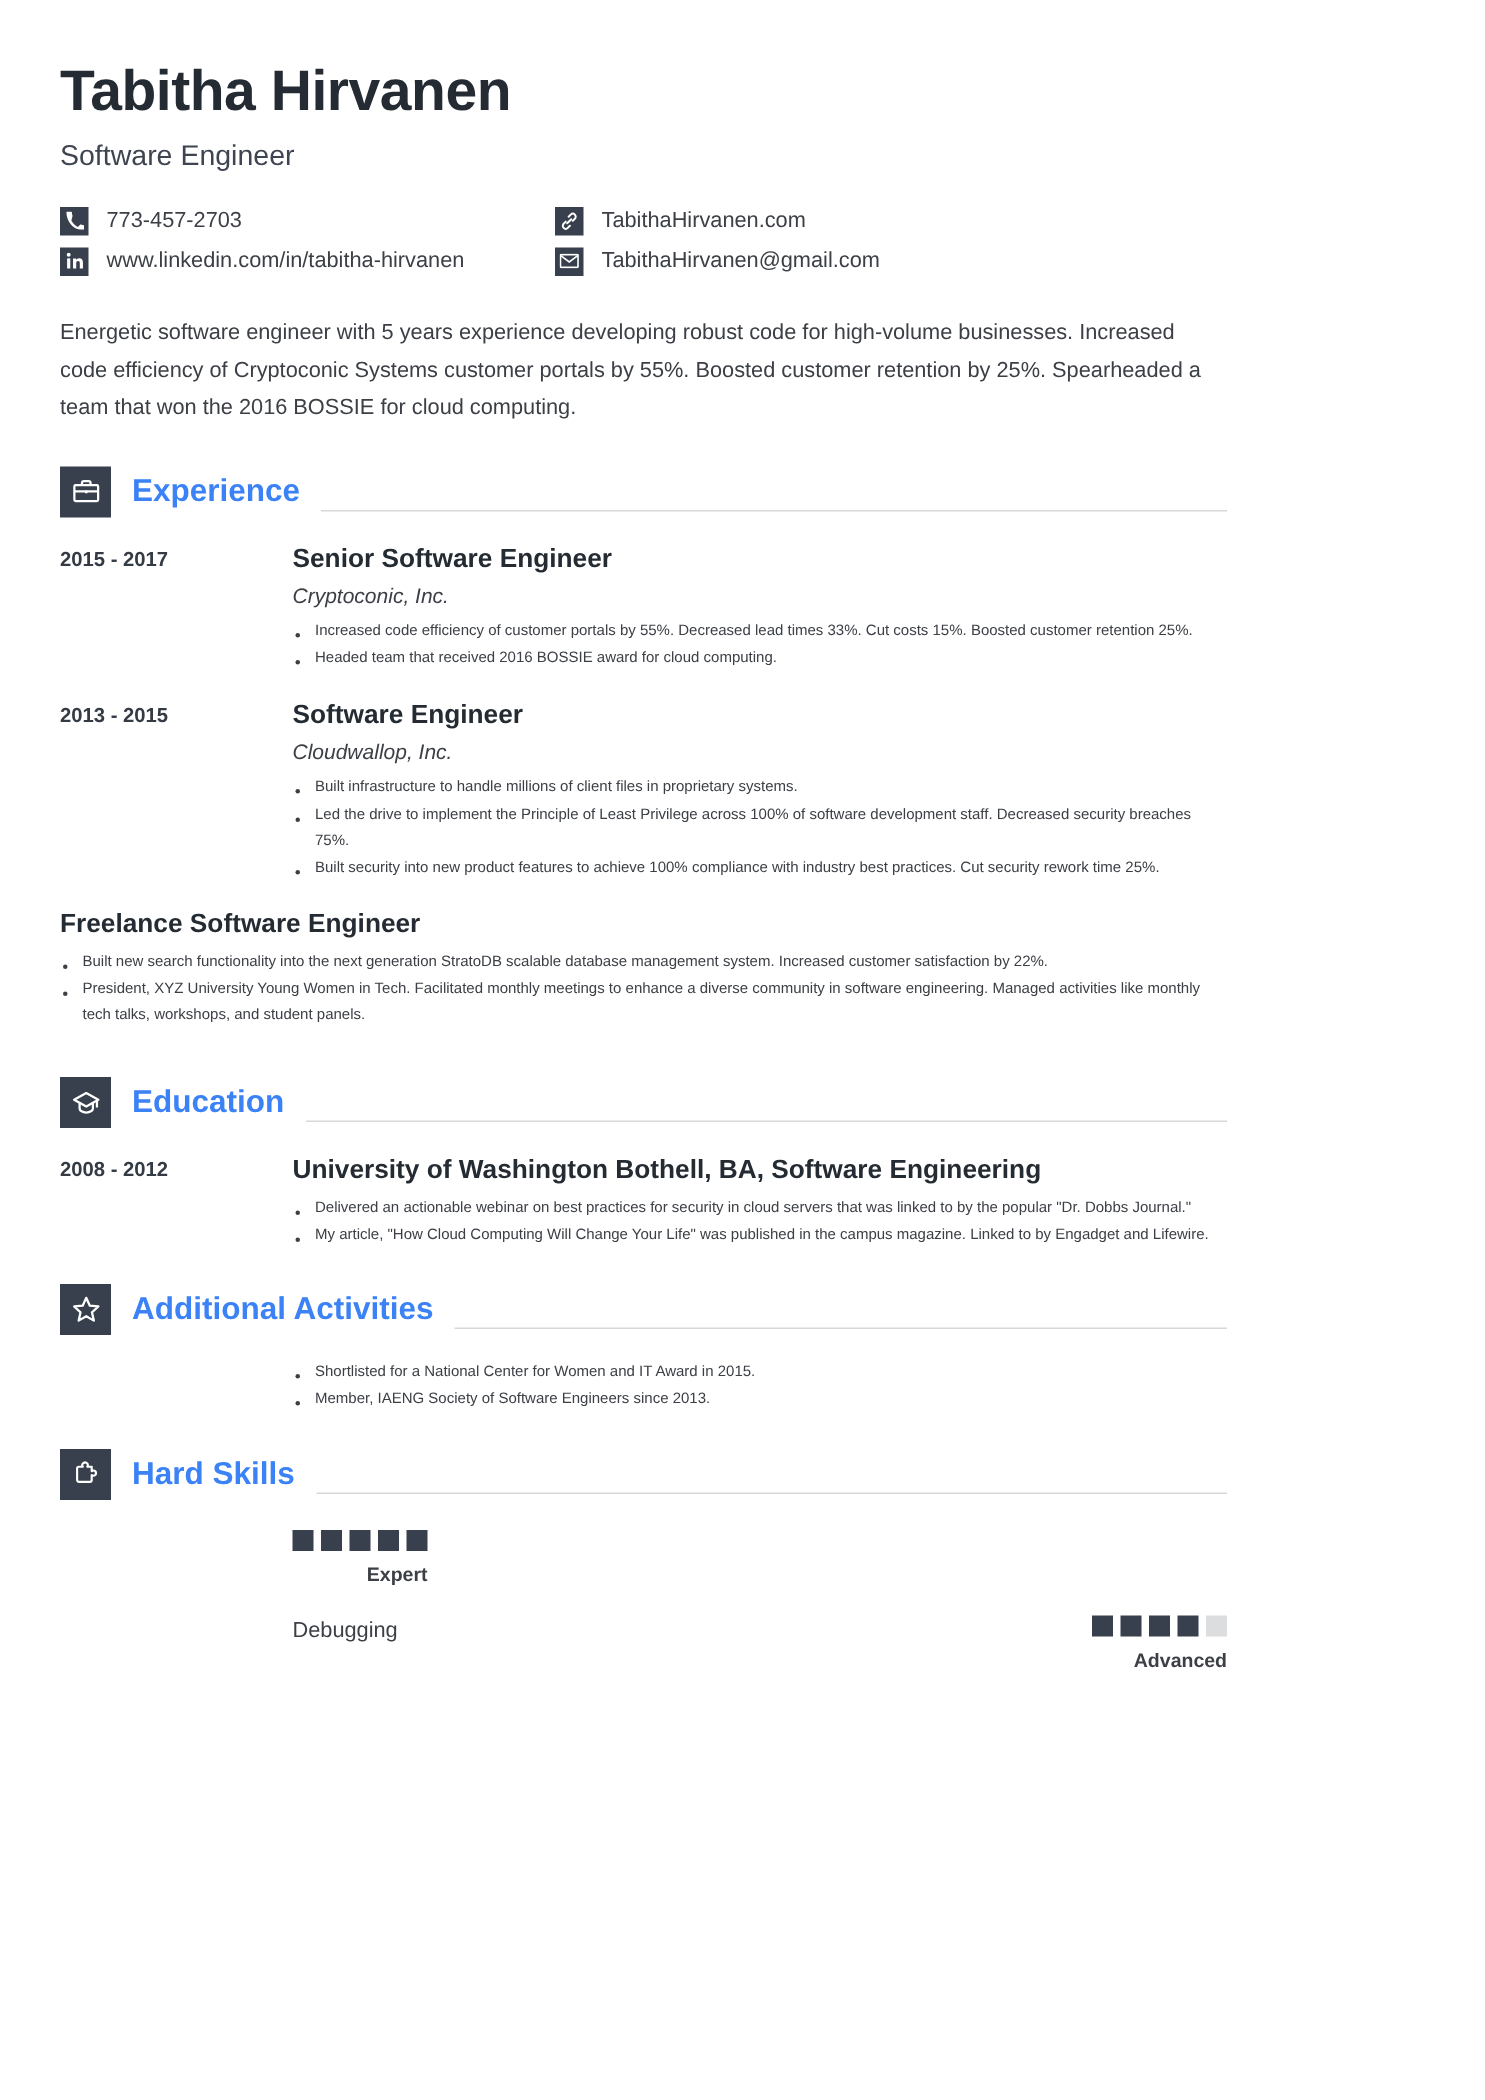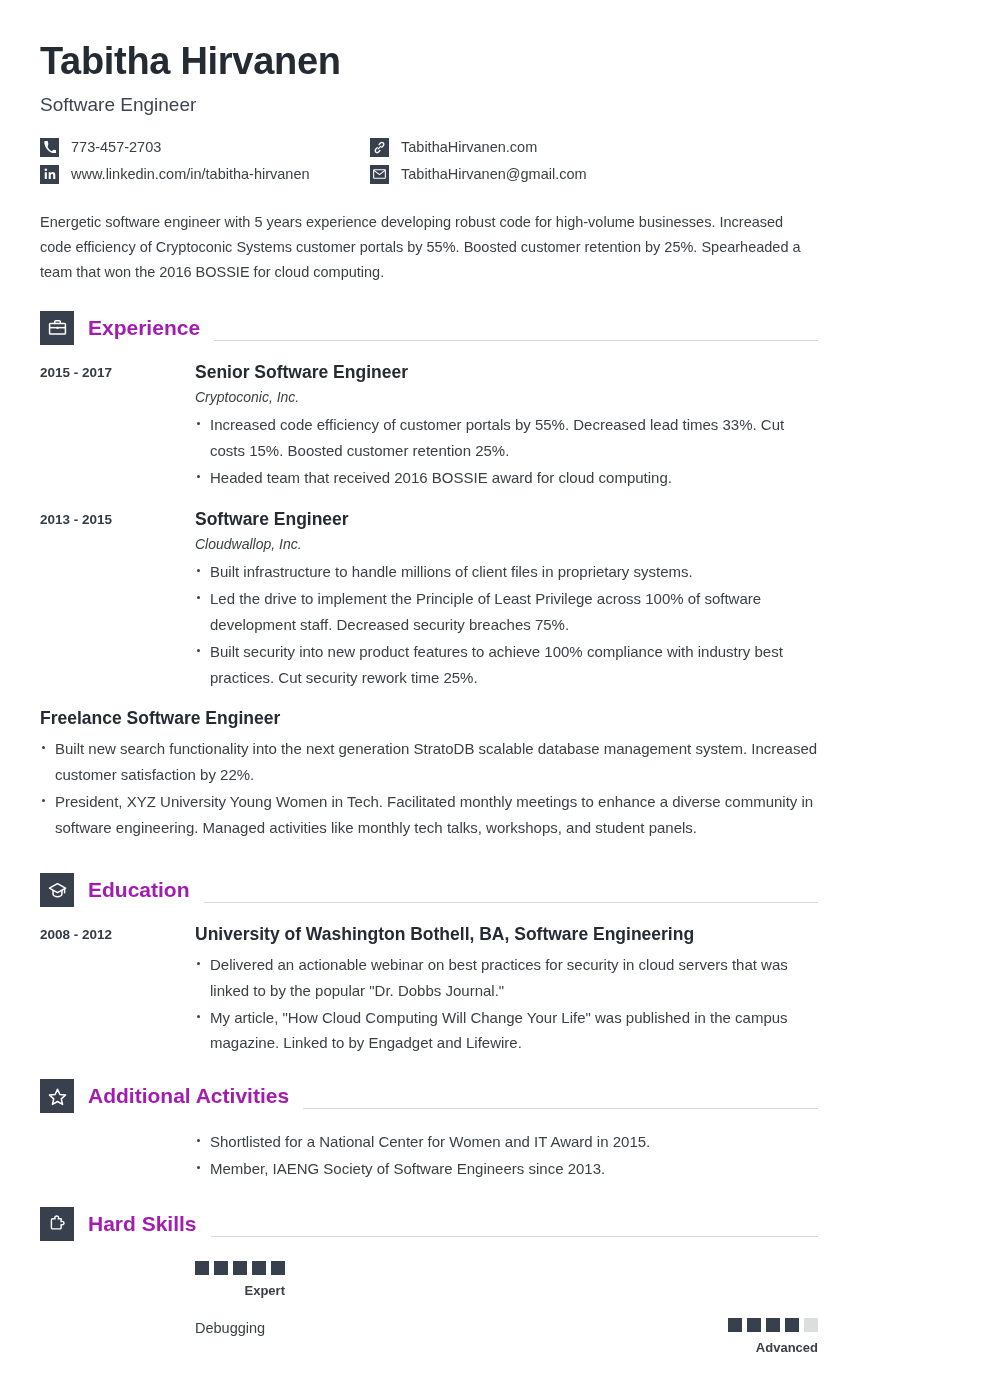--- a/index.html
+++ b/index.html
@@ -86,21 +86,21 @@
     height: 34px;
     background: #39404d;
     display: inline-flex;
     align-items: center;
     justify-content: center;
     flex: 0 0 auto;
   }
   .sec-title {
     font-size: 21px;
     font-weight: bold;
-    color: #a21caf;
+    color: #3b82f6;
     margin-left: 14px;
     white-space: nowrap;
   }
   .sec-rule {
     flex: 1 1 auto;
     height: 1px;
     background: #d8d8d8;
     margin-left: 14px;
     align-self: flex-end;
     margin-bottom: 4px;
@@ -133,21 +133,21 @@
     font-size: 14px;
     font-style: italic;
     color: #3c4046;
     margin-bottom: 7px;
   }
 
   ul.bullets { list-style: none; }
   ul.bullets li {
     position: relative;
     padding-left: 15px;
-    font-size: 15px;
+    font-size: 10px;
     line-height: 1.72;
     color: #3c4046;
     margin-bottom: 1px;
   }
   ul.bullets li::before {
     content: "";
     position: absolute;
     left: 2px;
     top: 10px;
     width: 3px;

